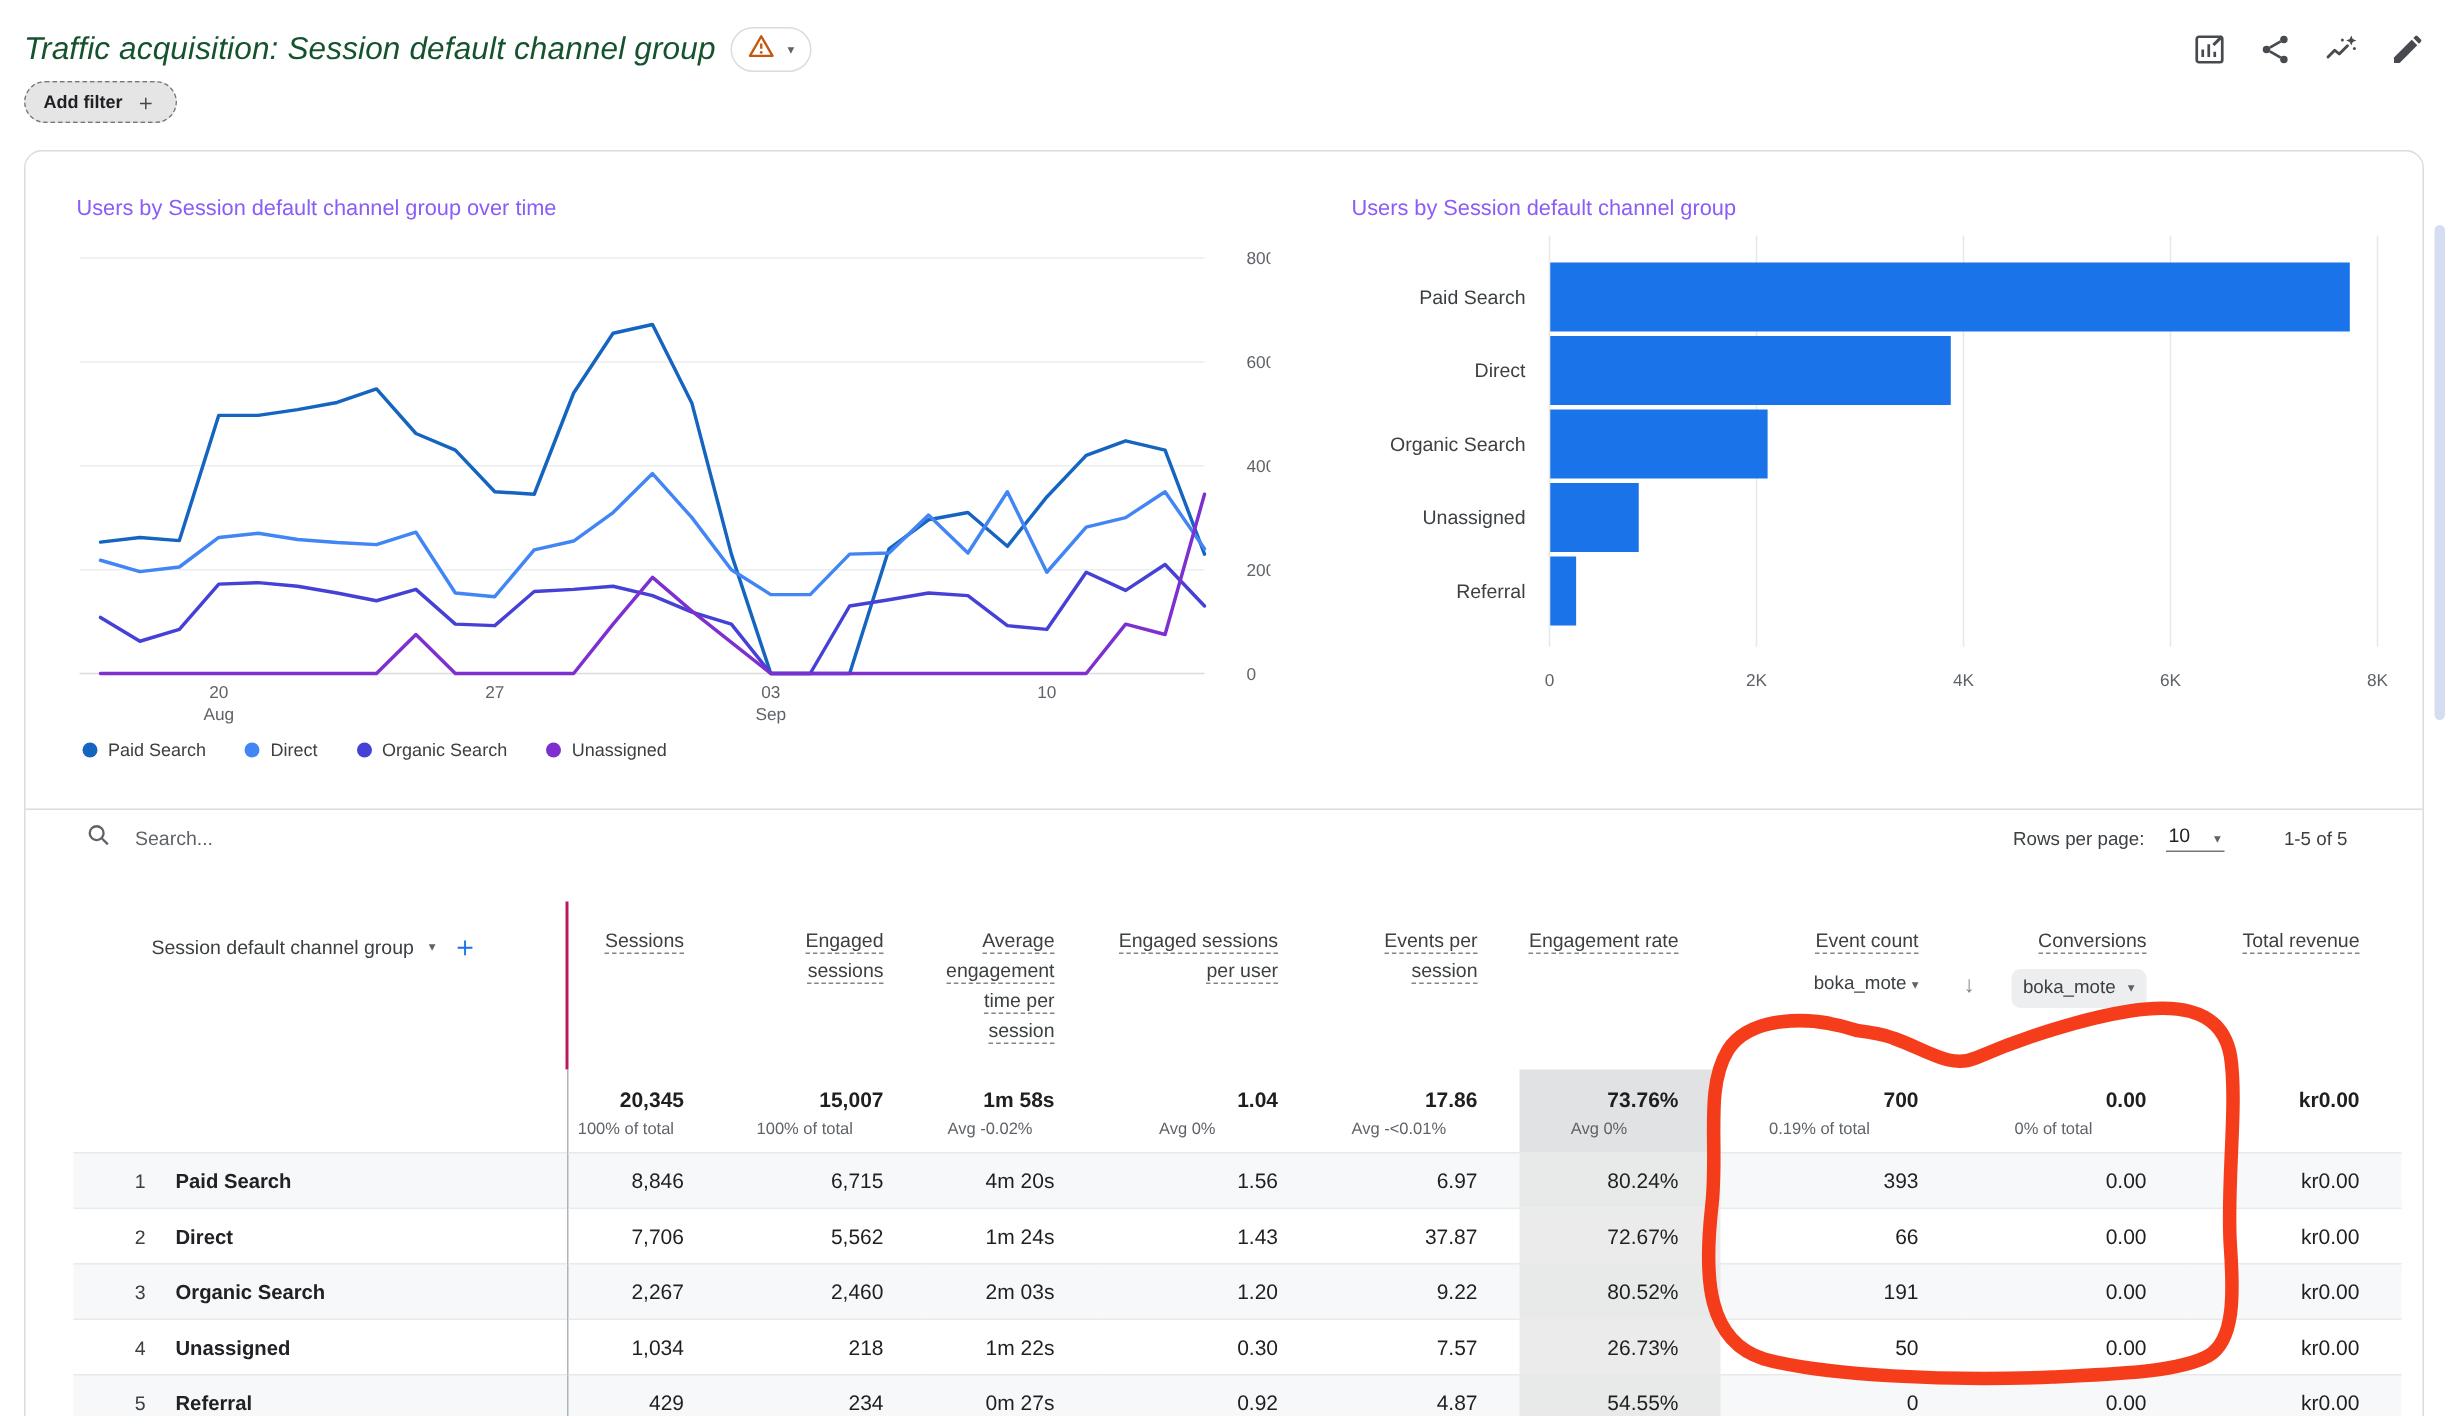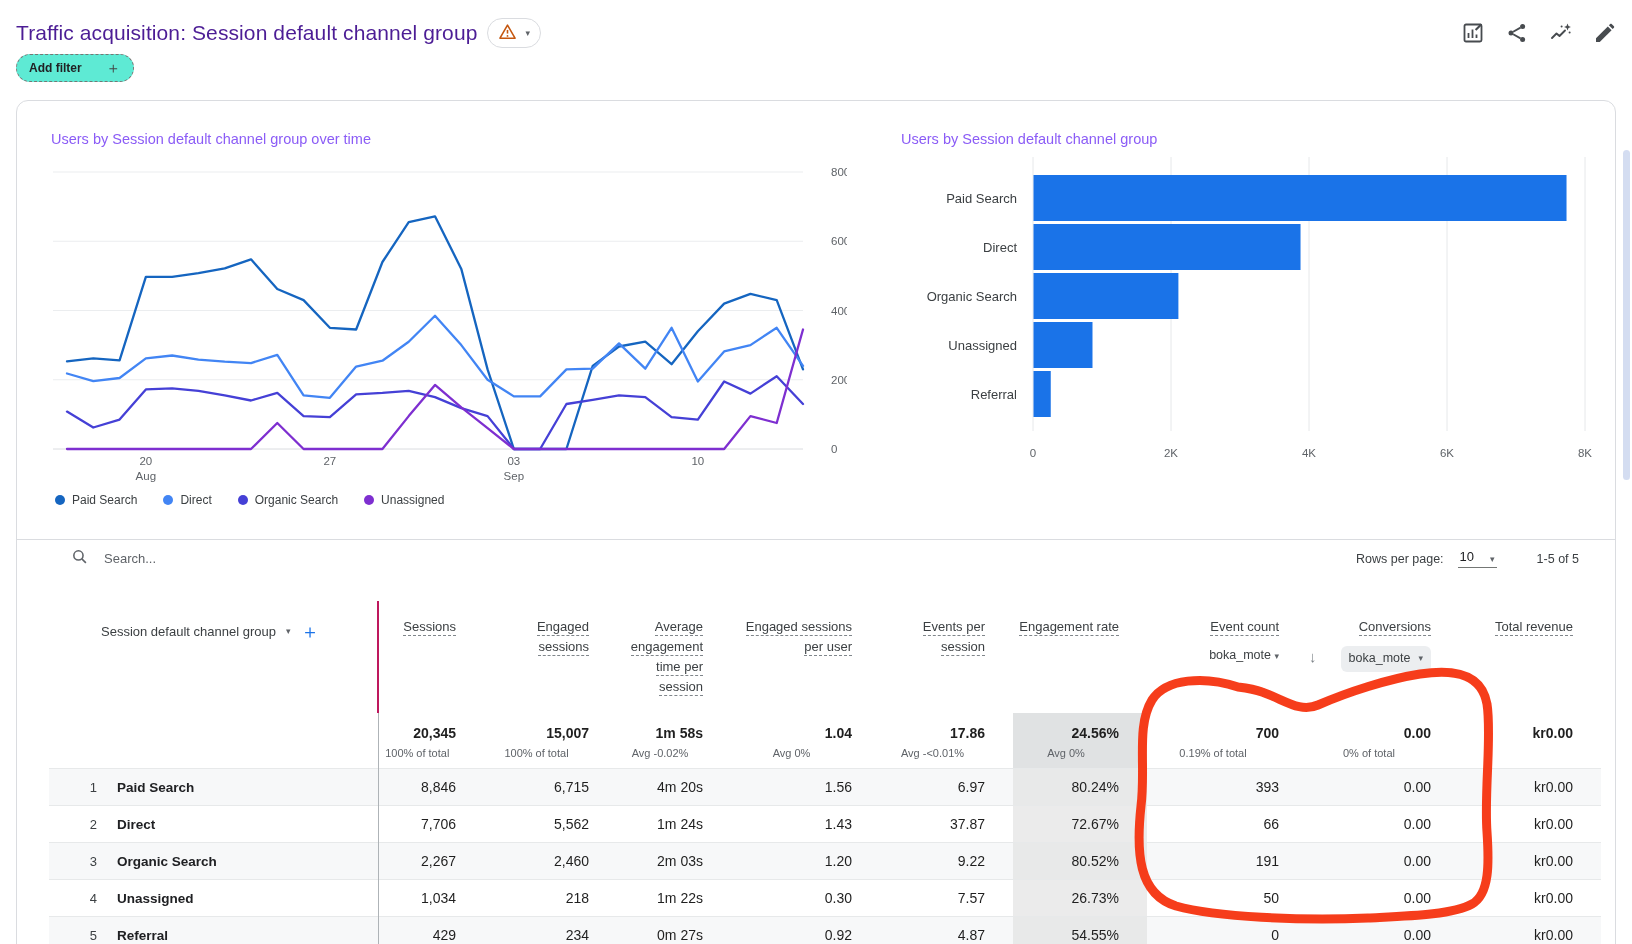--- a/index.html
+++ b/index.html
@@ -1,43 +1,43 @@
 <!DOCTYPE html>
 <html><head>
 <meta charset="utf-8">
 <style>
   html,body{margin:0;padding:0;}
   body{width:1632px;height:944px;overflow:hidden;position:relative;background:#fff;
        font-family:"Liberation Sans",sans-serif;color:#202124;}
   
   .title-row{position:absolute;left:16px;top:18px;display:flex;align-items:center;gap:10px;}
-  .page-title{font-size:21px;font-weight:400;color:#4c1d95;letter-spacing:.1px;}
+  .page-title{font-size:21px;font-weight:400;color:#14532d;letter-spacing:.1px;font-style:italic;}
   .warn-pill{display:flex;align-items:center;gap:8px;border:1px solid #dadce0;border-radius:16px;
              height:28px;padding:0 10px;cursor:pointer;background:#fff;}
   .caret{font-size:9px;color:#5f6368;line-height:1;}
   .top-icons{position:absolute;right:14px;top:20px;display:flex;gap:18px;align-items:center;}
   .icon-btn{width:26px;height:26px;display:flex;align-items:center;justify-content:center;cursor:pointer;}
-  .add-filter{position:absolute;left:16px;top:54px;display:inline-flex;align-items:center;gap:24px;
+  .add-filter{position:absolute;left:16px;top:54px;display:inline-flex;align-items:center;gap:8px;
               border:1px dashed #747775;border-radius:16px;height:26px;padding:0 12px;
-              font-size:12px;font-weight:700;color:#202124;background:#5eead4;cursor:pointer;}
+              font-size:12px;font-weight:700;color:#202124;background:#e5e5e5;cursor:pointer;}
   .add-filter .plus{font-size:15px;font-weight:400;color:#444746;}
   
   .card{position:absolute;left:16px;top:100px;width:1598px;height:860px;
         border:1px solid #dadce0;border-radius:12px;background:#fff;}
   .chart-title{position:absolute;font-size:14.5px;font-weight:400;color:#8b5cf6;}
   .lc-title{left:34px;top:30px;}
   .bc-title{left:884px;top:30px;}
   .line-svg{position:absolute;left:30px;top:52px;}
   .bar-svg{position:absolute;left:884px;top:42px;}
   .legend{position:absolute;left:38px;top:392px;display:flex;gap:26px;align-items:center;}
   .legend-item{display:flex;align-items:center;gap:7px;font-size:12px;color:#3c4043;}
   .legend-dot{width:10px;height:10px;border-radius:50%;}
   .chart-table-divider{position:absolute;left:0;top:438px;width:100%;height:1px;background:#dadce0;}
   
-  .table-toolbar{position:absolute;left:14px;top:439px;width:100%;height:37px;display:flex;
+  .table-toolbar{position:absolute;left:0;top:439px;width:100%;height:37px;display:flex;
                  align-items:center;justify-content:space-between;padding:0 50px 0 40px;box-sizing:border-box;}
   .search-box{display:flex;align-items:center;gap:14px;flex:1;}
   .search-box input{border:none;outline:none;font-size:13px;color:#202124;width:300px;
                     font-family:"Liberation Sans",sans-serif;}
   .search-box input::placeholder{color:#5f6368;}
   .pager{display:flex;align-items:center;gap:10px;font-size:12.5px;color:#3c4043;}
   .rpp-select{display:inline-flex;align-items:flex-end;gap:4px;border-bottom:1px solid #747775;
               padding:0 2px 3px 2px;margin-left:4px;cursor:pointer;}
   .rpp-select .val{font-size:13px;color:#202124;}
   .rpp-caret{margin-left:12px;}
@@ -296,21 +296,21 @@
           </td>
         <td>
             <div class="tv">1.04</div>
             <div class="ts">Avg 0%</div>
           </td>
         <td>
             <div class="tv">17.86</div>
             <div class="ts">Avg -&lt;0.01%</div>
           </td>
         <td class="engrate">
-            <div class="tv">24.56%</div>
+            <div class="tv">73.76%</div>
             <div class="ts">Avg 0%</div>
           </td>
         <td>
             <div class="tv">700</div>
             <div class="ts">0.19% of total</div>
           </td>
         <td>
             <div class="tv">0.00</div>
             <div class="ts">0% of total</div>
           </td>

